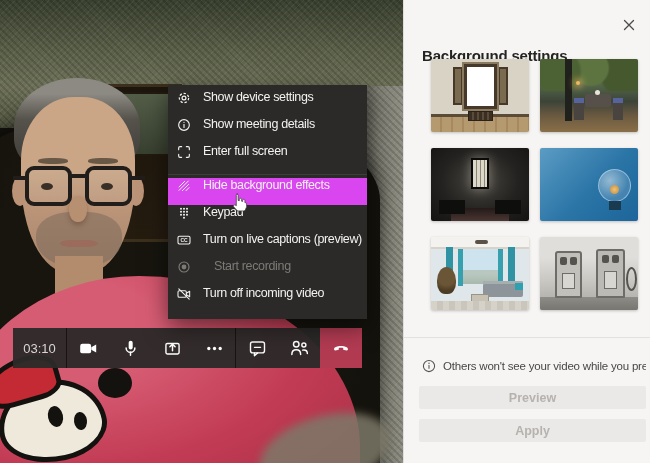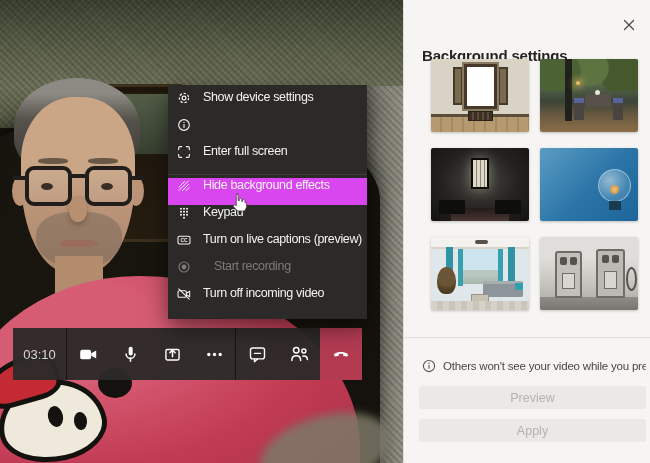--- a/index.html
+++ b/index.html
@@ -59,21 +59,21 @@
     border:5px solid #14120e; border-radius:60% 40% 30% 30%; transform:rotate(-16deg); }
   .mear { position:absolute; left:112px; top:8px; width:34px; height:30px; background:#14120e; border-radius:50%; }
   .meye1 { position:absolute; left:62px; top:46px; width:15px; height:21px; background:#14120e;
     border-radius:50%; transform:rotate(-12deg); }
   .meye2 { position:absolute; left:88px; top:52px; width:13px; height:18px; background:#14120e;
     border-radius:50%; transform:rotate(-8deg); }
   .arm-blur { position:absolute; left:258px; top:416px; width:134px; height:72px; background:#7d7968;
     border-radius:50%; transform:rotate(-16deg); filter:blur(4px); opacity:.85; }
 
   
-  .callbar { position:absolute; left:13px; top:328px; width:349px; height:52px; display:flex;
+  .callbar { position:absolute; left:13px; top:328px; width:349px; height:40px; display:flex;
     background:rgba(45,43,42,.96); z-index:15; }
   .cb-time { width:53px; display:flex; align-items:center; justify-content:center;
     color:#d8d6d4; font-size:13px; }
   .cb-sep { width:1px; background:#161514; }
   .cb-btn { width:42px; display:flex; align-items:center; justify-content:center; cursor:pointer; }
   .cb-btn svg { display:block; }
   .cb-hang { width:42px; display:flex; align-items:center; justify-content:center;
     background:#b23b52; cursor:pointer; }
 
   
@@ -172,21 +172,21 @@
   .t6 .g4 { left:72px; top:18px; width:7px; height:8px; background:#55534e; border-radius:2px; }
   .t6 .w1 { left:22px; top:36px; width:13px; height:16px; background:#d8d6d0; border:1px solid #6e6c66; }
   .t6 .w2 { left:64px; top:34px; width:13px; height:18px; background:#d8d6d0; border:1px solid #6e6c66; }
   .t6 .hose { left:86px; top:30px; width:11px; height:24px; border:2px solid #55534e; border-radius:50%; }
 
   .p-div { position:absolute; left:0; right:0; top:337px; height:1px; background:#e3e1df; }
   .p-note { position:absolute; left:18px; top:359px; width:224px; display:flex; align-items:center;
     gap:7px; font-size:11.5px; letter-spacing:-.2px; color:#494745; white-space:nowrap; overflow:hidden; }
   .p-note svg { flex:none; }
   .p-btn { position:absolute; left:15px; width:227px; height:23px; background:#ebe9e7; border:none;
-    border-radius:2px; color:#b5b2af; font-size:12.5px; font-weight:normal;
+    border-radius:2px; color:#b5b2af; font-size:12.5px; font-weight:bold;
     font-family:"Liberation Sans", sans-serif; display:flex; align-items:center; justify-content:center; }
   .p-btn.preview { top:386px; } .p-btn.apply { top:419px; }
 </style>
 </head>
 <body>
 
 <div id="app">
 
   <div class="video">
     <div class="wall-top"></div>
@@ -286,20 +286,21 @@
           <circle cx="12" cy="12" r="2.9"></circle>
       </svg>
       <span>Show device settings</span>
     </div>
     <div class="mi">
       <svg width="16" height="16" viewBox="0 0 24 24" fill="none" stroke="#f3f2f1" stroke-width="1.7" stroke-linecap="round">
         <circle cx="12" cy="12" r="8"></circle>
           <path d="M12 11.2v4.6"></path>
           <circle cx="12" cy="8" r="1" fill="#f3f2f1" stroke="none"></circle>
       </svg>
+      <span>Show meeting details</span>
     </div>
     <div class="mi">
       <svg width="16" height="16" viewBox="0 0 24 24" fill="none" stroke="#f3f2f1" stroke-width="1.7" stroke-linecap="round" stroke-linejoin="round">
         <path d="M4 8.5V6a2 2 0 0 1 2-2h2.5M15.5 4H18a2 2 0 0 1 2 2v2.5M20 15.5V18a2 2 0 0 1-2 2h-2.5M8.5 20H6a2 2 0 0 1-2-2v-2.5"></path>
       </svg>
       <span>Enter full screen</span>
     </div>
     <div class="mdiv"></div>
     <div class="mi hl">
       <svg width="16" height="16" viewBox="0 0 24 24" fill="none" stroke="#f3f2f1" stroke-width="1.5" stroke-linecap="round">

